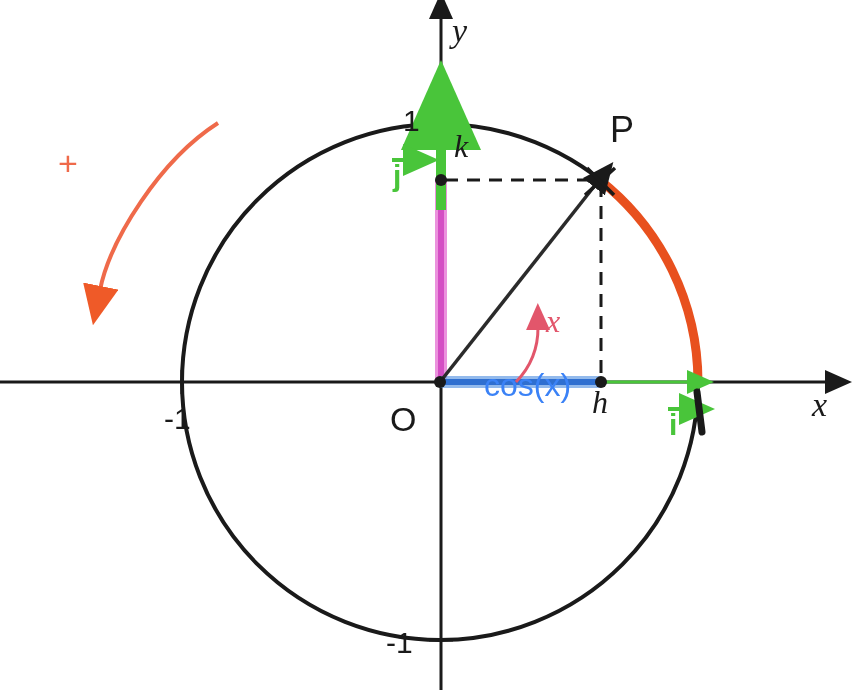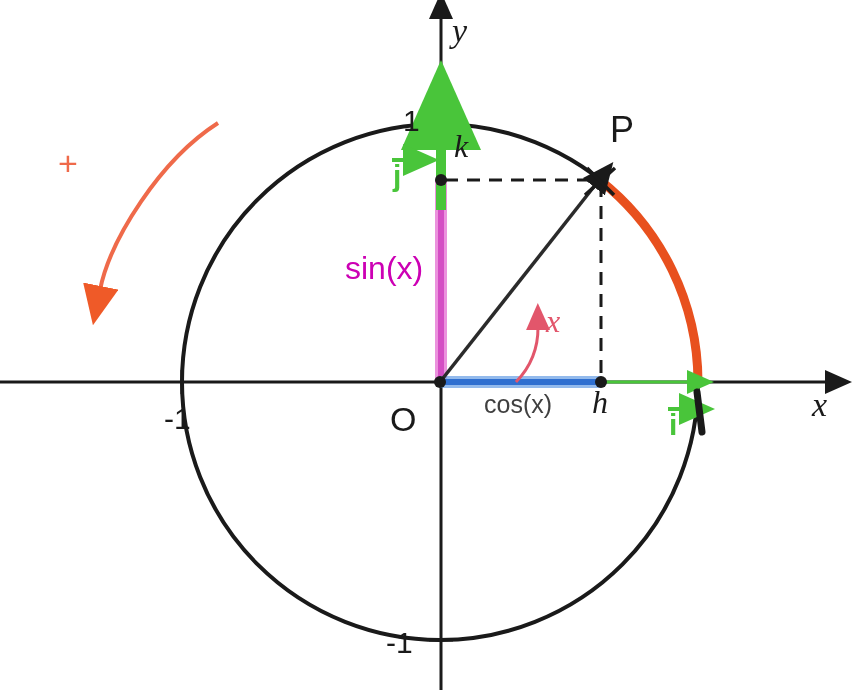--- a/index.html
+++ b/index.html
@@ -92,23 +92,22 @@
   <div class="lbl sans" style="left:164px;top:404px;font-size:30px;color:#1a1a1a;">-1</div>
 
   <div class="lbl sans" style="left:390px;top:402px;font-size:34px;color:#1a1a1a;">O</div>
 
   <div class="lbl sans" style="left:610px;top:112px;font-size:36px;color:#1a1a1a;">P</div>
 
   <div class="lbl serif-it" style="left:592px;top:386px;font-size:32px;color:#1a1a1a;">h</div>
 
   <div class="lbl serif-it" style="left:454px;top:130px;font-size:32px;color:#1a1a1a;">k</div>
 
-  <div class="lbl sans" style="left:345px;top:252px;font-size:32px;color:#cc00b4;">sin(x)</div>
 
-  <div class="lbl sans" style="left:484px;top:392px;font-size:25px;color:#404040;">cos(x)</div>
+  <div class="lbl sans" style="left:484px;top:369px;font-size:32px;color:#3b82f6;">cos(x)</div>
 
   <div class="lbl serif-it" style="left:546px;top:305px;font-size:32px;color:#e2566b;">x</div>
 
   <div class="lbl sans" style="left:669px;top:410px;font-size:30px;font-weight:bold;color:#49c53a;">i</div>
 
   <div class="lbl sans" style="left:393px;top:161px;font-size:30px;font-weight:bold;color:#49c53a;">j</div>
 
   <div class="lbl sans" style="left:58px;top:146px;font-size:34px;color:#ef6a4a;">+</div>
 
 </div>

